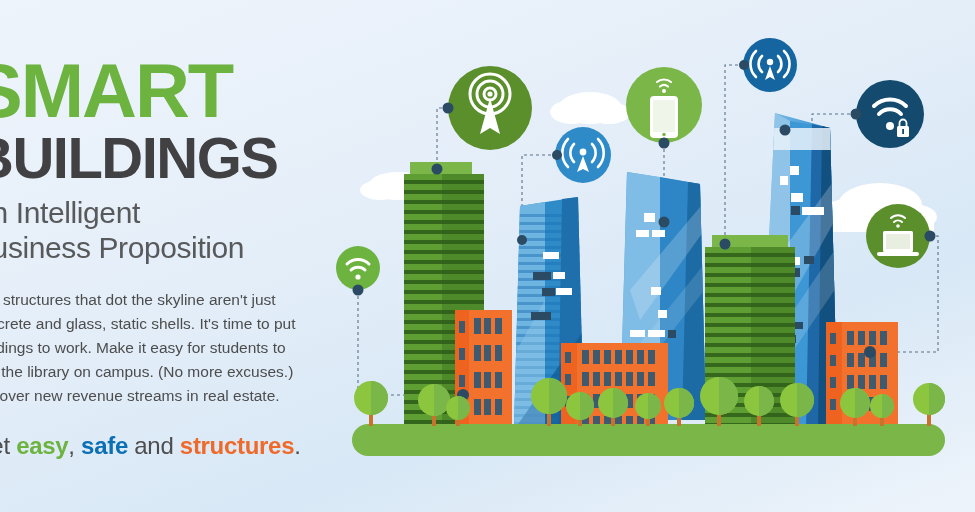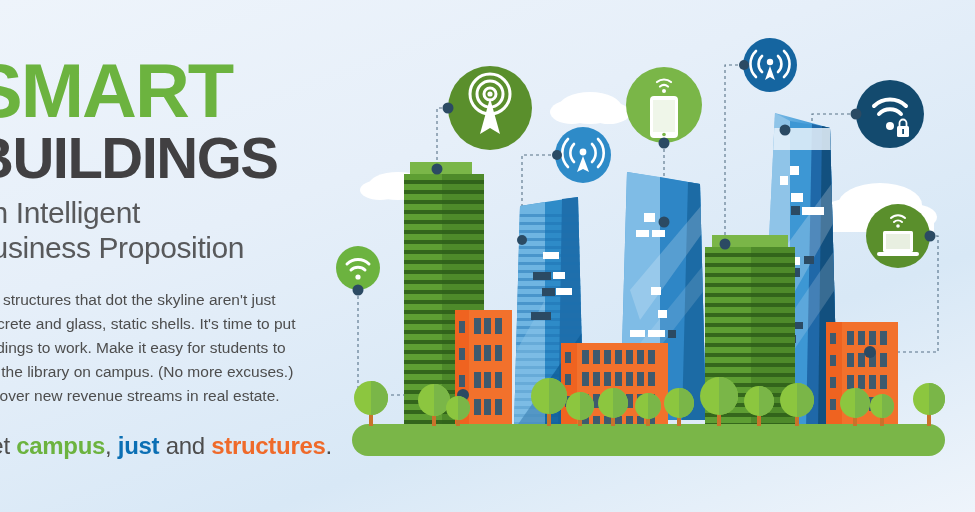--- a/index.html
+++ b/index.html
@@ -54,21 +54,21 @@
 <body>
 
 <div id="stage">
 
   <div id="textcol">
     <div class="t-smart">SMART</div>
     <div class="t-buildings">BUILDINGS</div>
     <div class="t-sub1">An Intelligent</div>
     <div class="t-sub2">Business Proposition</div>
     <div class="t-body">The structures that dot the skyline aren't just concrete and glass, static shells. It's time to put buildings to work. Make it easy for students to find the library on campus. (No more excuses.) Uncover new revenue streams in real estate.</div>
-    <div class="t-tag"><span>Get </span><b class="green">campus</b><span>, </span><b class="blue">just</b><span> and </span><b class="orange">structures</b><span>.</span></div>
+    <div class="t-tag"><span>Get </span><b class="green">easy</b><span>, </span><b class="blue">safe</b><span> and </span><b class="orange">structures</b><span>.</span></div>
   </div>
 
   <div id="scene">
   <svg width="645" height="512" viewBox="330 0 645 512" xmlns="http://www.w3.org/2000/svg">
     <defs>
       <linearGradient id="gBlueTall" x1="0" y1="0" x2="1" y2="0">
         <stop offset="0%" stop-color="#8FC4E8"></stop>
         <stop offset="55%" stop-color="#4FA3DC"></stop>
         <stop offset="100%" stop-color="#2E7FBC"></stop>
       </linearGradient>

